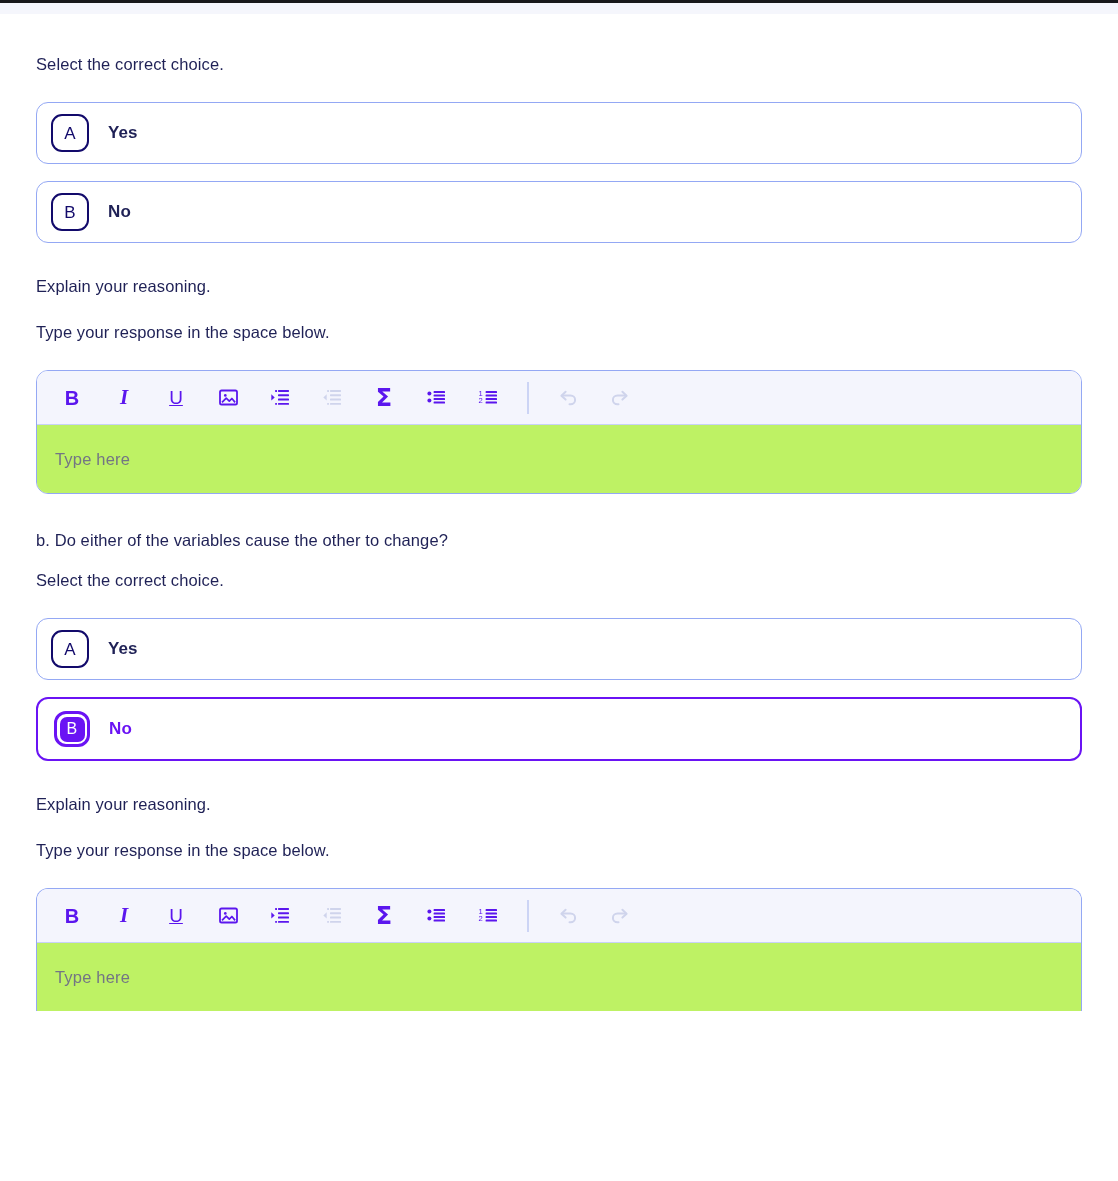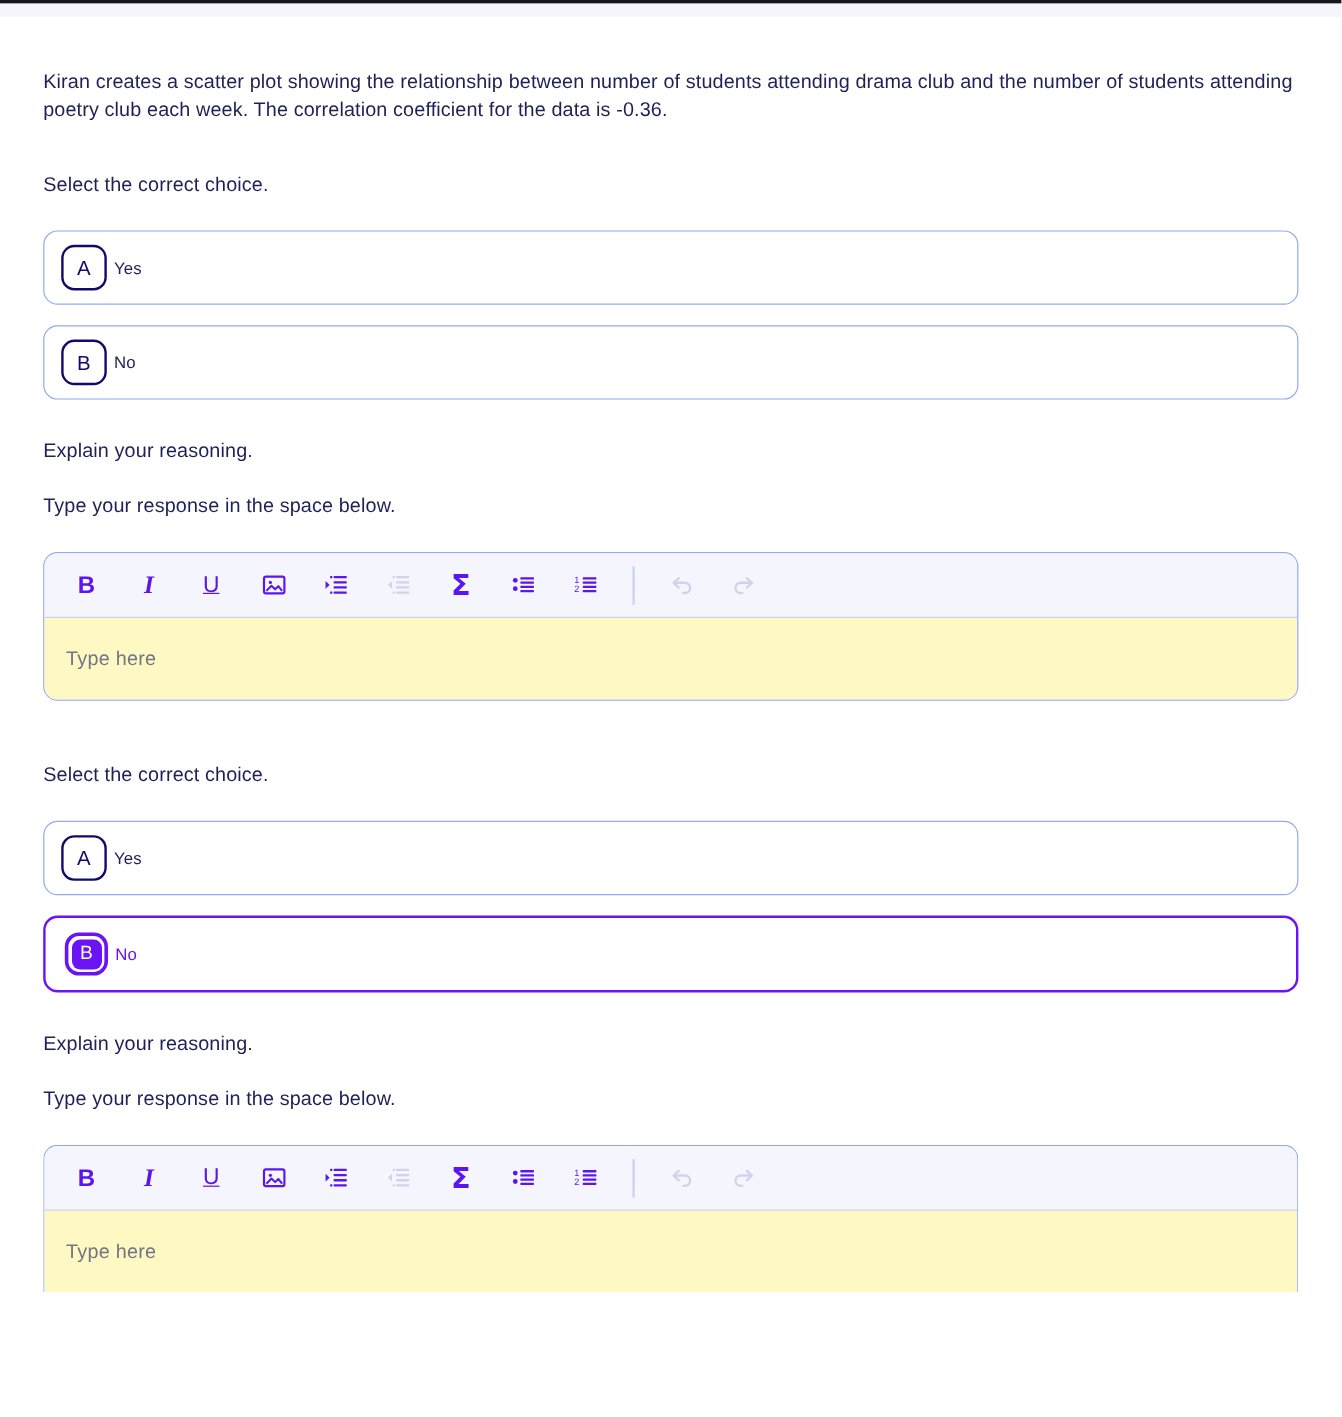--- a/index.html
+++ b/index.html
@@ -78,24 +78,25 @@
     border-radius: 11px;
     background: #ffffff;
     color: #120a6b;
     display: flex; align-items: center; justify-content: center;
     font-size: 17px;
     line-height: 1;
     letter-spacing: .2px;
     flex: none;
   }
   .choice .choice-label {
-    margin-left: 6px;
-    font-size: 14px;
+    margin-left: 19px;
+    font-size: 17px;
     letter-spacing: .1px;
     color: #1f2156;
+    font-weight: bold;
   }
   .choice.selected {
     border: 2.6px solid #6a13f4;
     height: 64px;
     padding-left: 16px;
   }
   .choice.selected .badge {
     width: 36px; height: 36px;
     border: 3px solid #6a13f4;
     border-radius: 12px;
@@ -154,40 +155,39 @@
     margin-right: 22px;
     margin-left: 4px;
     flex: none;
   }
   .tb-btn svg { display: block; }
   .editor-body {
     height: 68px;
     display: flex;
     align-items: center;
     padding: 0 18px;
-    background: #fef9c3;
+    background: #bef264;
     cursor: text;
   }
   .editor-placeholder {
     color: #737584;
     font-size: 16.5px;
     letter-spacing: .2px;
   }
   .editor.clipped { border-bottom: none; border-bottom-left-radius: 0; border-bottom-right-radius: 0; }
 </style>
 </head>
 <body>
 
 <div id="top-dark-strip"></div>
 <div id="top-tint-band"></div>
 
 <div id="page">
   <div class="content">
 
-    <p class="stem">Kiran creates a scatter plot showing the relationship between number of students attending drama club and the number of students attending poetry club each week. The correlation coefficient for the data is -0.36.</p>
 
     <div class="gap-22"></div>
 
     <div class="gap-16"></div>
     <p class="prose">Select the correct choice.</p>
 
     <div class="gap-26"></div>
 
     <div class="choice-list">
       <div class="choice">
@@ -299,20 +299,21 @@
         </div>
 
       </div>
       <div class="editor-body">
         <span class="editor-placeholder">Type here</span>
       </div>
     </div>
 
     <div class="gap-34"></div>
 
+    <p class="prose">b. Do either of the variables cause the other to change?</p>
     <div class="gap-16"></div>
     <p class="prose">Select the correct choice.</p>
 
     <div class="gap-26"></div>
 
     <div class="choice-list">
       <div class="choice">
         <div class="badge">
           <span>A</span>
         </div>

